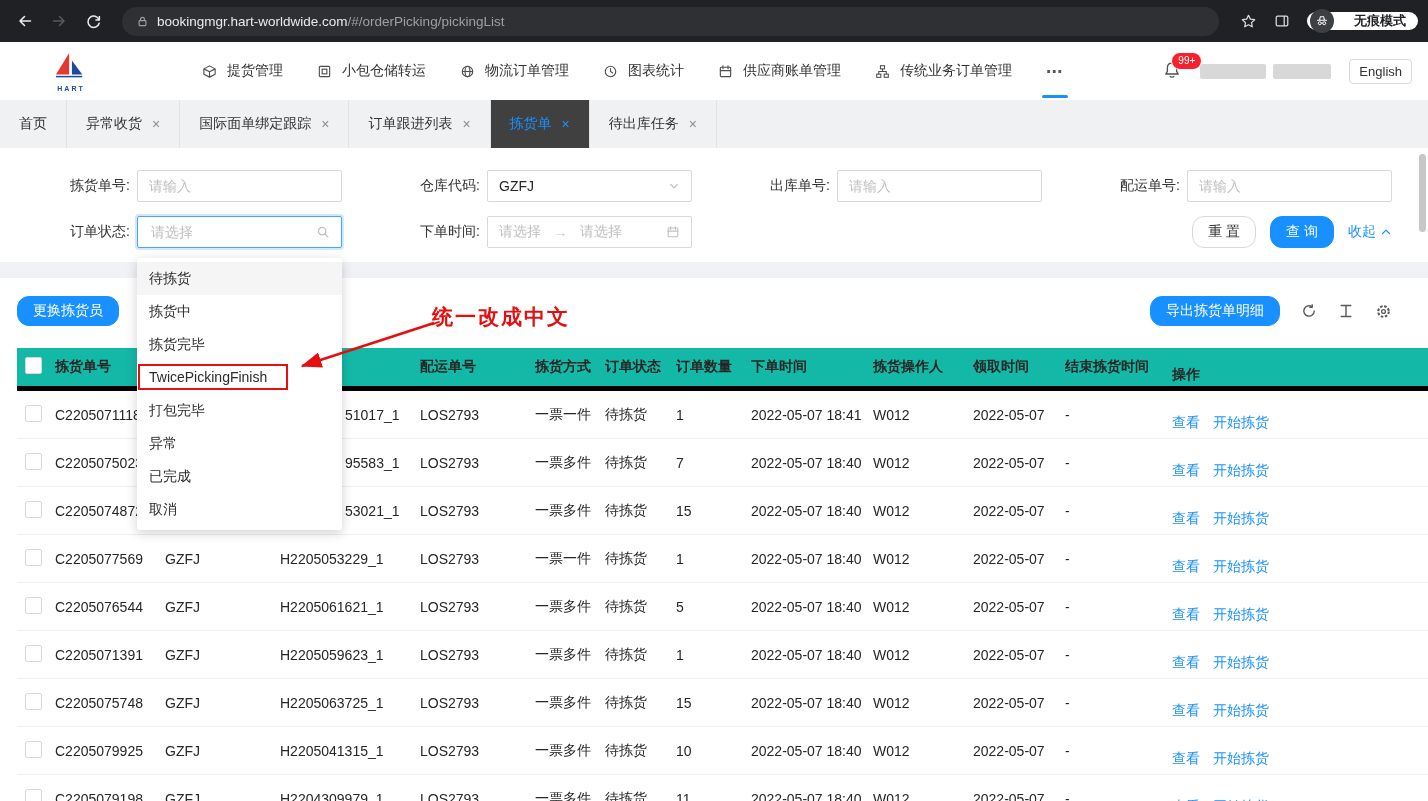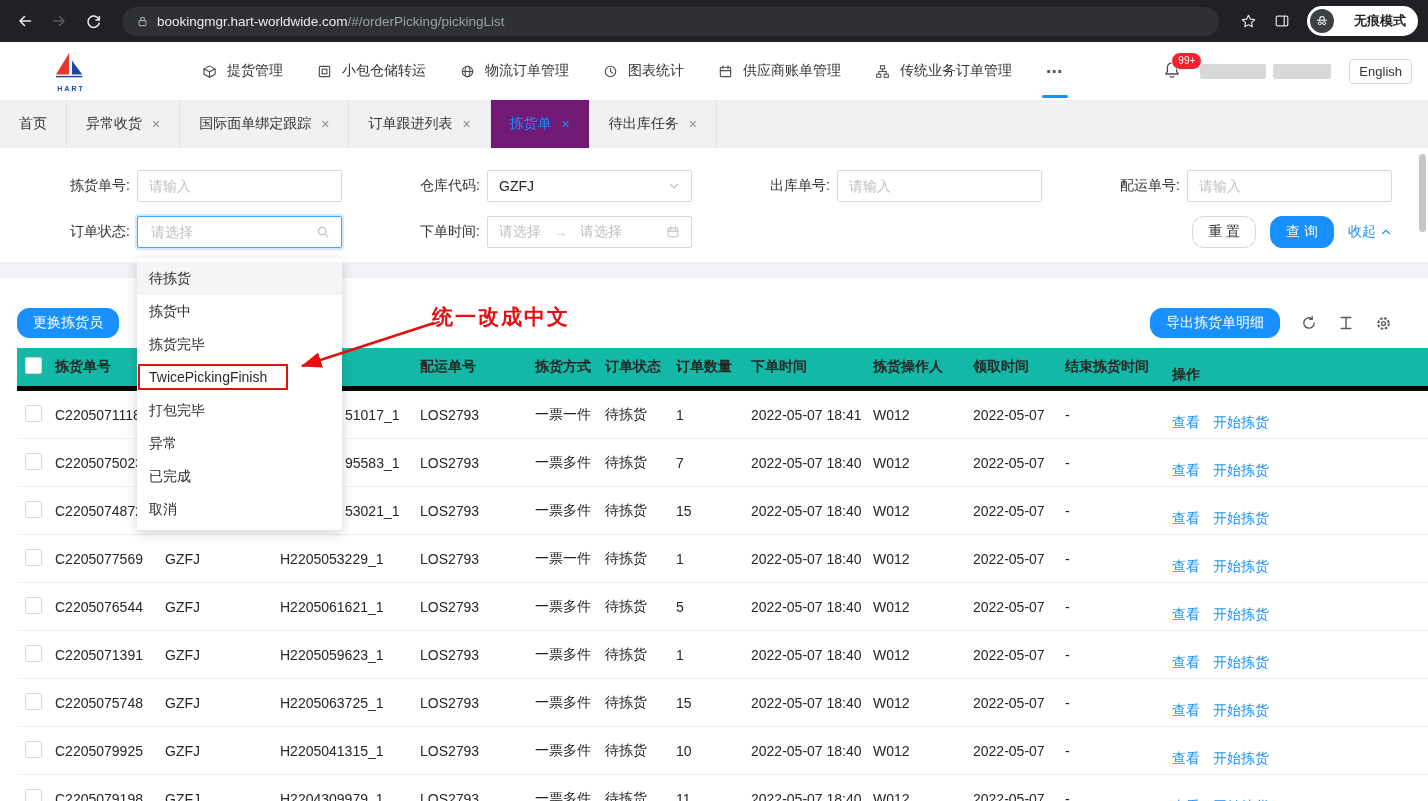--- a/index.html
+++ b/index.html
@@ -7,21 +7,21 @@
           font-family:"Liberation Sans","DejaVu Sans",sans-serif;font-size:14px;color:#262626;}
 
   
   .chrome{position:absolute;top:0;left:0;right:0;height:42px;background:#202124;display:flex;align-items:center;
           padding:0 10px;gap:4px;box-sizing:border-box;z-index:5;}
   .cicon{width:30px;height:30px;border-radius:50%;display:flex;align-items:center;justify-content:center;flex:0 0 auto;cursor:pointer;}
   .urlbar{flex:1;height:29px;margin:0 10px;background:#2f3033;border-radius:15px;display:flex;align-items:center;
           padding:0 14px;gap:8px;min-width:0;cursor:text;}
   .url-domain{color:#e8eaed;font-size:13.5px;}
   .url-path{color:#9aa0a6;font-size:13.5px;}
-  .incog-chip{height:30px;background:#fff;border-radius:15px;display:flex;align-items:center;gap:20px;
+  .incog-chip{height:18px;background:#fff;border-radius:15px;display:flex;align-items:center;gap:20px;
               padding:3px 12px 3px 3px;box-sizing:border-box;margin-left:6px;cursor:pointer;}
   .incog-circle{width:24px;height:24px;border-radius:50%;background:#3c4043;display:flex;align-items:center;justify-content:center;}
   .incog-label{font-size:13px;color:#202124;font-weight:bold;}
 
   
   .app-header{position:absolute;top:42px;left:0;right:0;height:58px;background:#fff;display:flex;align-items:center;
               padding:0 16px 0 45px;box-sizing:border-box;z-index:4;}
   .logo{display:flex;flex-direction:column;align-items:center;width:52px;flex:0 0 auto;cursor:pointer;}
   .logo-text{font-size:7px;font-weight:bold;color:#1c4aa0;letter-spacing:2px;margin-top:1px;}
   .nav{display:flex;align-items:center;gap:34px;margin-left:105px;}
@@ -37,21 +37,21 @@
   .redacted{display:flex;gap:7px;align-items:center;}
   .red-block{height:15px;background:#d8d8d8;border-radius:2px;}
   .rb1{width:66px;}.rb2{width:58px;}
   .lang-btn{border:1px solid #d9d9d9;border-radius:4px;background:#fff;color:#333;font-size:13px;
             padding:4px 9px;cursor:pointer;font-family:inherit;}
 
   
   .tabbar{position:absolute;top:100px;left:0;right:0;height:48px;background:#f0f1f2;display:flex;z-index:3;}
   .tab{display:flex;align-items:center;gap:10px;padding:0 19px;height:48px;border-right:1px solid #e2e2e2;
        font-size:14px;color:#333;cursor:pointer;white-space:nowrap;box-sizing:border-box;}
-  .tab.active{background:#701a75;color:#1890ff;}
+  .tab.active{background:#404040;color:#1890ff;}
   .tab-close{font-size:14px;color:#8c8c8c;line-height:1;cursor:pointer;}
   .tab.active .tab-close{color:#1890ff;}
 
   
   .filter-panel{position:absolute;top:148px;left:0;right:0;height:114px;background:#fff;z-index:3;}
   .frow{position:absolute;left:0;right:0;display:flex;align-items:center;}
   .frow1{top:22px;}
   .frow2{top:68px;}
   .fgroup{width:350px;display:flex;align-items:center;flex:0 0 auto;}
   .flabel{width:130px;text-align:right;font-size:14px;color:#333;white-space:nowrap;}
@@ -72,21 +72,21 @@
   .range-arrow{color:#bfbfbf;font-size:13px;}
   .frange .sel-icon{margin-left:auto;}
   .fbuttons{margin-left:auto;margin-right:36px;display:flex;align-items:center;gap:14px;}
   .btn{height:32px;padding:0 15px;border-radius:12px;font-size:14px;border:1px solid #d9d9d9;background:#fff;
        color:#333;cursor:pointer;font-family:inherit;white-space:nowrap;}
   .btn.primary{background:#1890ff;border-color:#1890ff;color:#fff;}
   .collapse{display:flex;align-items:center;gap:4px;color:#1890ff;font-size:14px;cursor:pointer;text-decoration:none;}
 
   
   .gray-strip{position:absolute;top:262px;left:0;right:0;height:16px;background:#f0f2f5;}
-  .toolbar{position:absolute;top:300px;left:17px;right:36px;height:46px;display:flex;align-items:center;
+  .toolbar{position:absolute;top:288px;left:17px;right:36px;height:46px;display:flex;align-items:center;
            justify-content:space-between;z-index:2;}
   .toolbar .btn{height:30px;}
   .toolbar-right{display:flex;align-items:center;gap:21px;}
   .ticon{display:flex;align-items:center;cursor:pointer;}
 
   
   .table-wrap{position:absolute;top:348px;left:17px;right:0;z-index:1;}
   .thead{height:38px;display:flex;align-items:center;background:#14b8a6;border-bottom:5px solid #000000;}
   .trow{height:47px;display:flex;align-items:center;border-bottom:1px solid #efefef;background:#fff;}
   .cell{flex:0 0 auto;box-sizing:border-box;overflow:hidden;white-space:nowrap;font-size:14px;color:#262626;padding-right:6px;}

